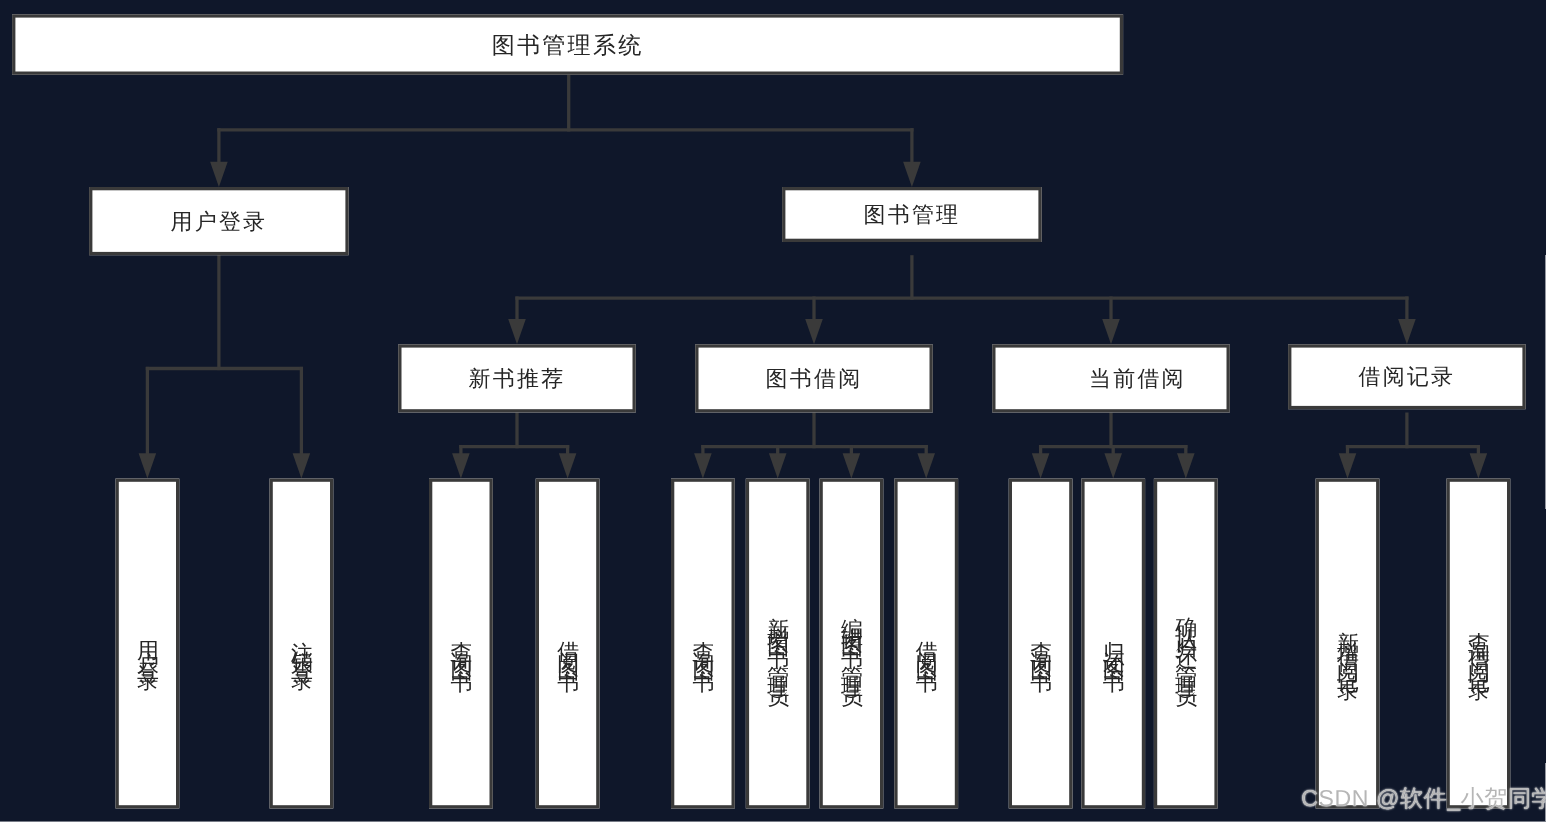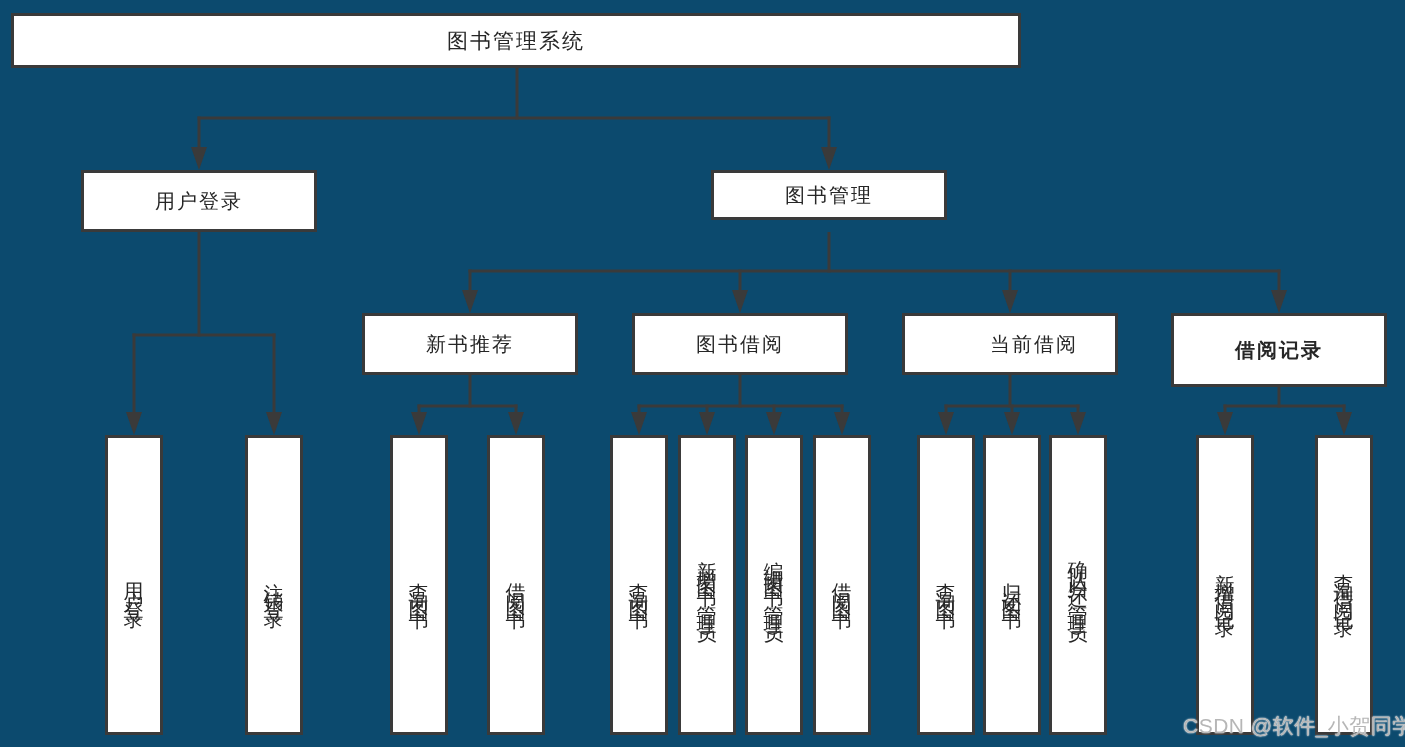--- a/index.html
+++ b/index.html
@@ -5,21 +5,21 @@
   html, body {
     margin: 0;
     padding: 0;
     background: #ffffff;
     font-family: "Liberation Sans", "DejaVu Sans", sans-serif;
   }
   .canvas {
     position: relative;
     width: 1405px;
     height: 747px;
-    background: #0c4a6e;
+    background: #0f172a;
     overflow: hidden;
   }
   .connectors {
     position: absolute;
     left: 0; top: 0;
     width: 1405px;
     height: 747px;
   }
   .box {
     position: absolute;
@@ -148,21 +148,21 @@
 
   <div class="box" style="left:632px; top:313px; width:216px; height:62px;">
     <span class="hlabel">图书借阅</span>
   </div>
   <div class="box" style="left:362px; top:313px; width:216px; height:62px;">
     <span class="hlabel">新书推荐</span>
   </div>
   <div class="box" style="left:902px; top:313px; width:216px; height:62px;padding-left:48px;">
     <span class="hlabel">当前借阅</span>
   </div>
-  <div class="box" style="left:1171px; top:313px; width:216px; height:74px;font-weight:bold;">
+  <div class="box" style="left:1171px; top:313px; width:216px; height:59px;">
     <span class="hlabel">借阅记录</span>
   </div>
 
   <div class="box leaf" style="left:105px; top:435px;">
     <span class="vtext">用户登录</span>
   </div>
   <div class="box leaf" style="left:245px; top:435px;">
     <span class="vtext">注销登录</span>
   </div>
 

